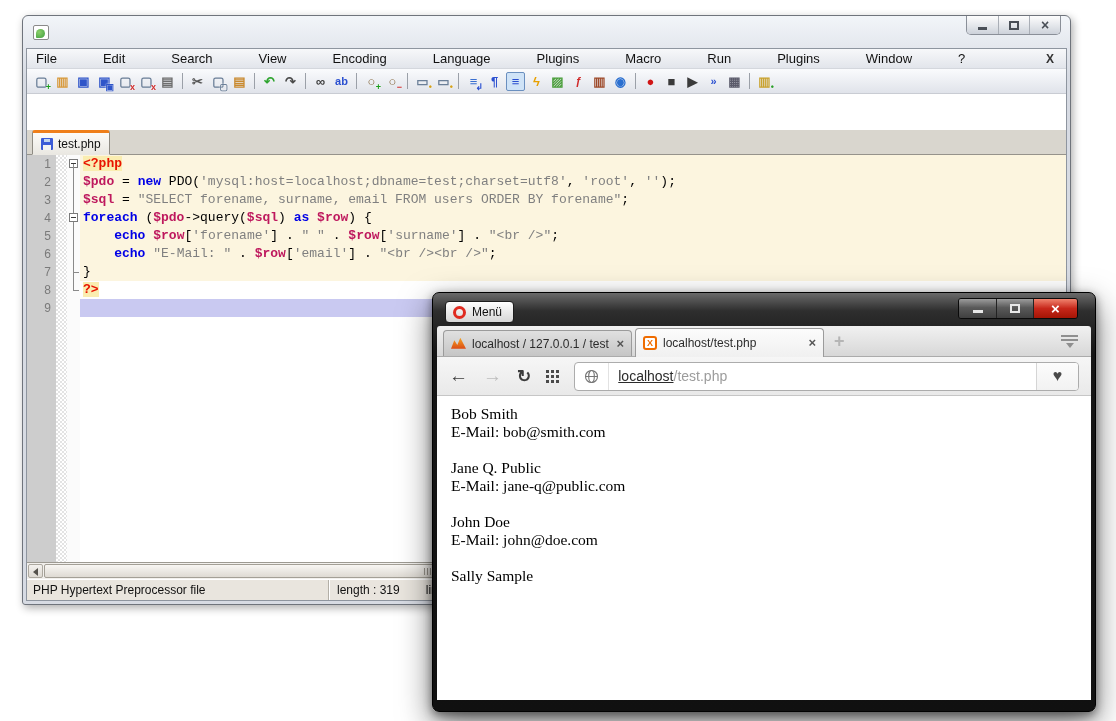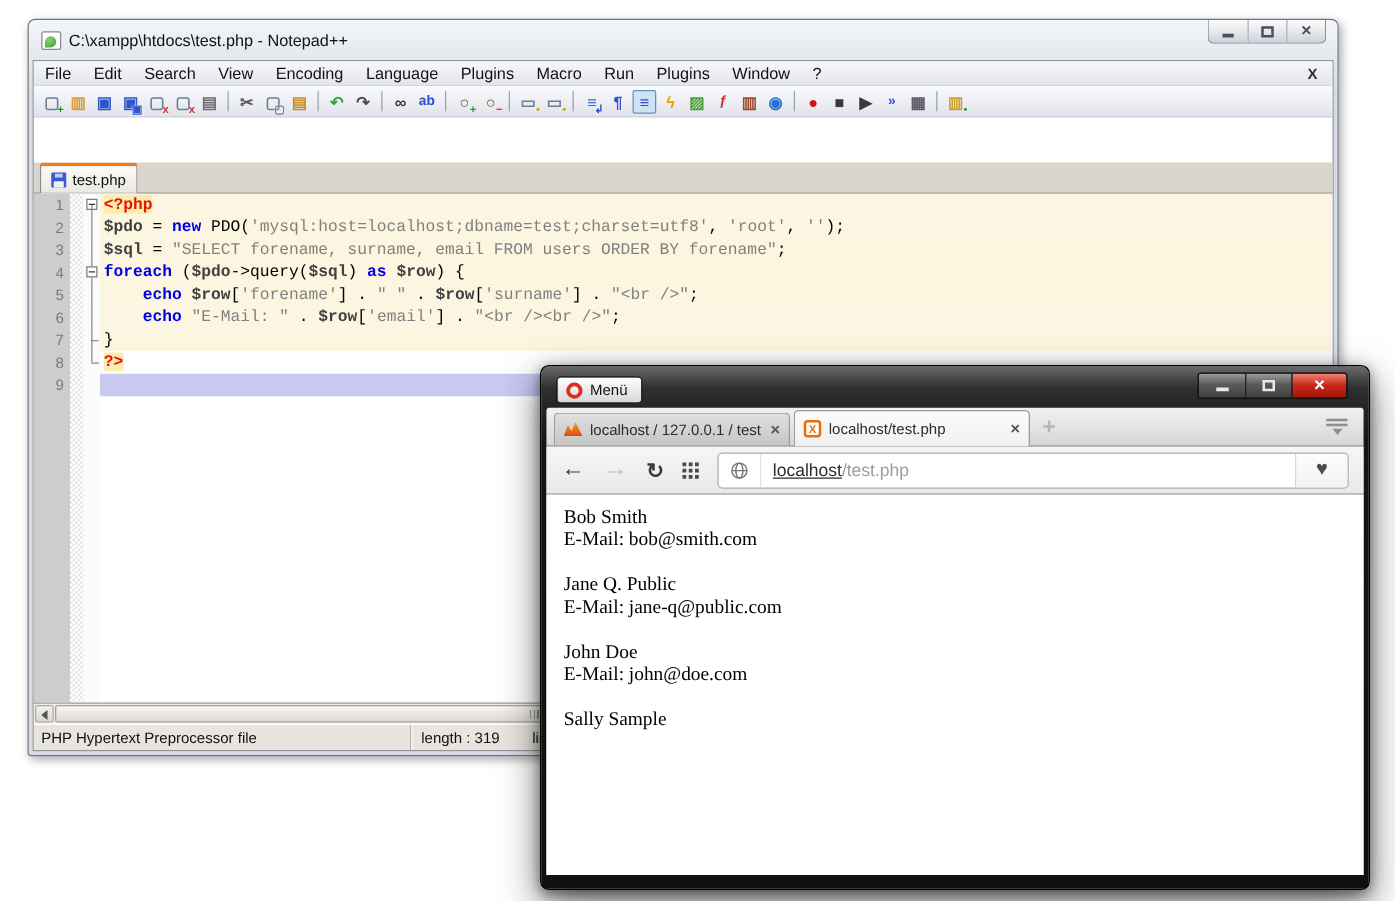--- a/index.html
+++ b/index.html
@@ -22,21 +22,21 @@
   .np-cap { width:31px; height:18px; background:linear-gradient(#FDFDFD,#E8EAEE 45%,#CDD2DA);
          display:flex; align-items:center; justify-content:center; border-left:1px solid #A9AEB6; }
   .np-cap:first-child { border-left:none; }
   .ic-min { width:9px; height:3px; background:#4A4F57; margin-top:7px; }
   .ic-max { width:10px; height:9px; border:2px solid #4A4F57; }
   .ic-x::before { content:"×"; font-size:14px; font-weight:bold; color:#4A4F57; line-height:10px; }
 
   .np-client { flex:1; display:flex; flex-direction:column; border:1px solid #8E959F; background:#fff; overflow:hidden; }
 
   .np-menubar { height:20px; background:linear-gradient(#F7F8FA,#E2E5EB); display:flex; align-items:center;
-         font-size:13px; color:#111; border-bottom:1px solid #D4D7DD; }
+         font-size:13px; color:#111; border-bottom:1px solid #D4D7DD;gap:28px; }
   .np-menu-item { padding:0 9px; cursor:default; }
   .np-menu-x { margin-left:auto; padding-right:12px; font-weight:bold; font-size:12px; color:#333; }
 
   .np-toolbar { height:25px; background:linear-gradient(#FAFBFD,#E0E3EA); display:flex; align-items:center;
          padding-left:4px; border-bottom:1px solid #C9CCD3; }
   .tbi { width:19px; height:19px; display:flex; align-items:center; justify-content:center;
          position:relative; margin:0 1px; border-radius:2px; }
   .tbi .g { font-size:13px; line-height:19px; }
   .tbi .b { position:absolute; right:0px; bottom:-1px; font-size:9px; font-weight:bold; line-height:9px;
          text-shadow:0 0 2px #fff; }
@@ -70,21 +70,21 @@
   .cfold .vb { position:absolute; left:6px; top:9px; bottom:0; width:1px; background:#8A8A8A; }
   .cfold .stub { position:absolute; left:6px; right:1px; top:9px; height:1px; background:#8A8A8A; }
   .cfold .fbox { position:absolute; left:2px; top:4px; width:9px; height:9px; background:#fff;
           border:1px solid #7A7A7A; }
   .cfold .fbox::before { content:""; position:absolute; left:1px; right:1px; top:3px; height:1px; background:#3A3A3A; }
   .ctext { flex:1; font:13px/18px "Liberation Mono","DejaVu Sans Mono",monospace; white-space:pre; padding-left:3px; }
   .bg-php { background:#FCF5DF; }
   .bg-html { background:#FFFFFF; }
   .bg-cur { background:#C9C9F1; }
   .kw { color:#0000E6; font-weight:bold; }
-  .var { color:#404040; font-weight:bold; }
+  .var { color:#be185d; font-weight:bold; }
   .str { color:#808080; }
   .pl { color:#000; }
   .tag { color:#E81300; font-weight:bold; background:#FAEDB0; }
 
   .np-hscroll { height:17px; background:#F2F0ED; border-top:1px solid #9D9A92; position:relative; }
   .hs-btn { position:absolute; left:1px; top:1px; width:15px; height:14px; background:linear-gradient(#F3F1EE,#DDD9D2);
          border:1px solid #ACA89F; border-radius:2px; }
   .hs-btn::before { content:""; position:absolute; left:4px; top:3px; border:4px solid transparent;
          border-right:5px solid #55524C; border-left:none; }
   .hs-thumb { position:absolute; left:17px; top:1px; width:768px; height:14px;
@@ -159,21 +159,20 @@
   .o-page { flex:1; background:#fff; padding:9px 0 0 14px; font-family:"Liberation Serif",serif;
          font-size:15.5px; line-height:18px; color:#000; overflow:hidden; }
   .o-rec { margin-bottom:18px; }
 </style>
 </head>
 <body>
 
 <div id="npp">
   <div class="np-titlebar">
     <span class="np-appicon"></span>
-    <span class="np-title">C:\xampp\htdocs\test.php - Notepad++</span>
     <span class="np-caps">
       <span class="np-cap">
           <span class="ic-min"></span>
         </span>
       <span class="np-cap">
           <span class="ic-max"></span>
         </span>
       <span class="np-cap">
           <span class="ic-x"></span>
         </span>

